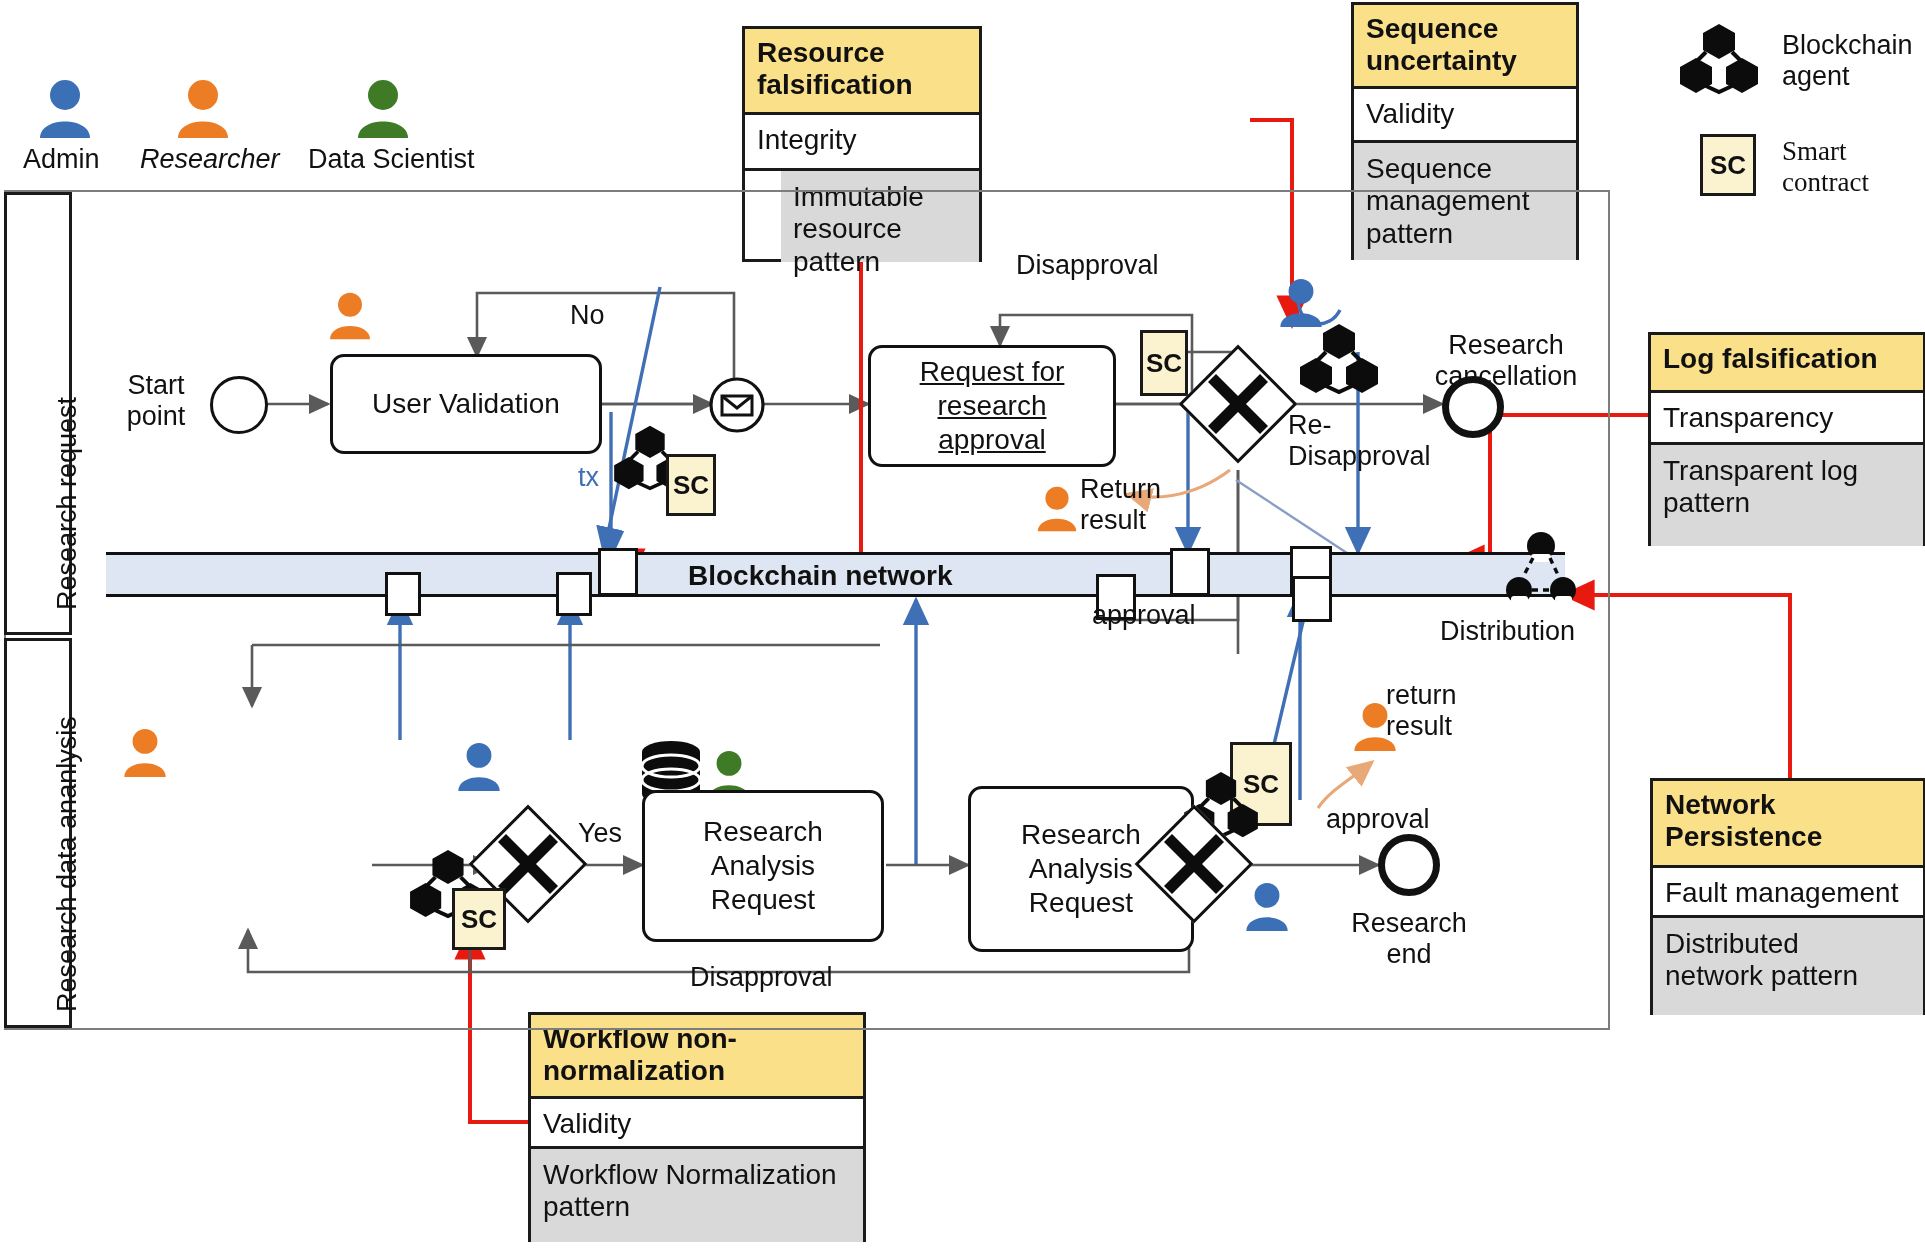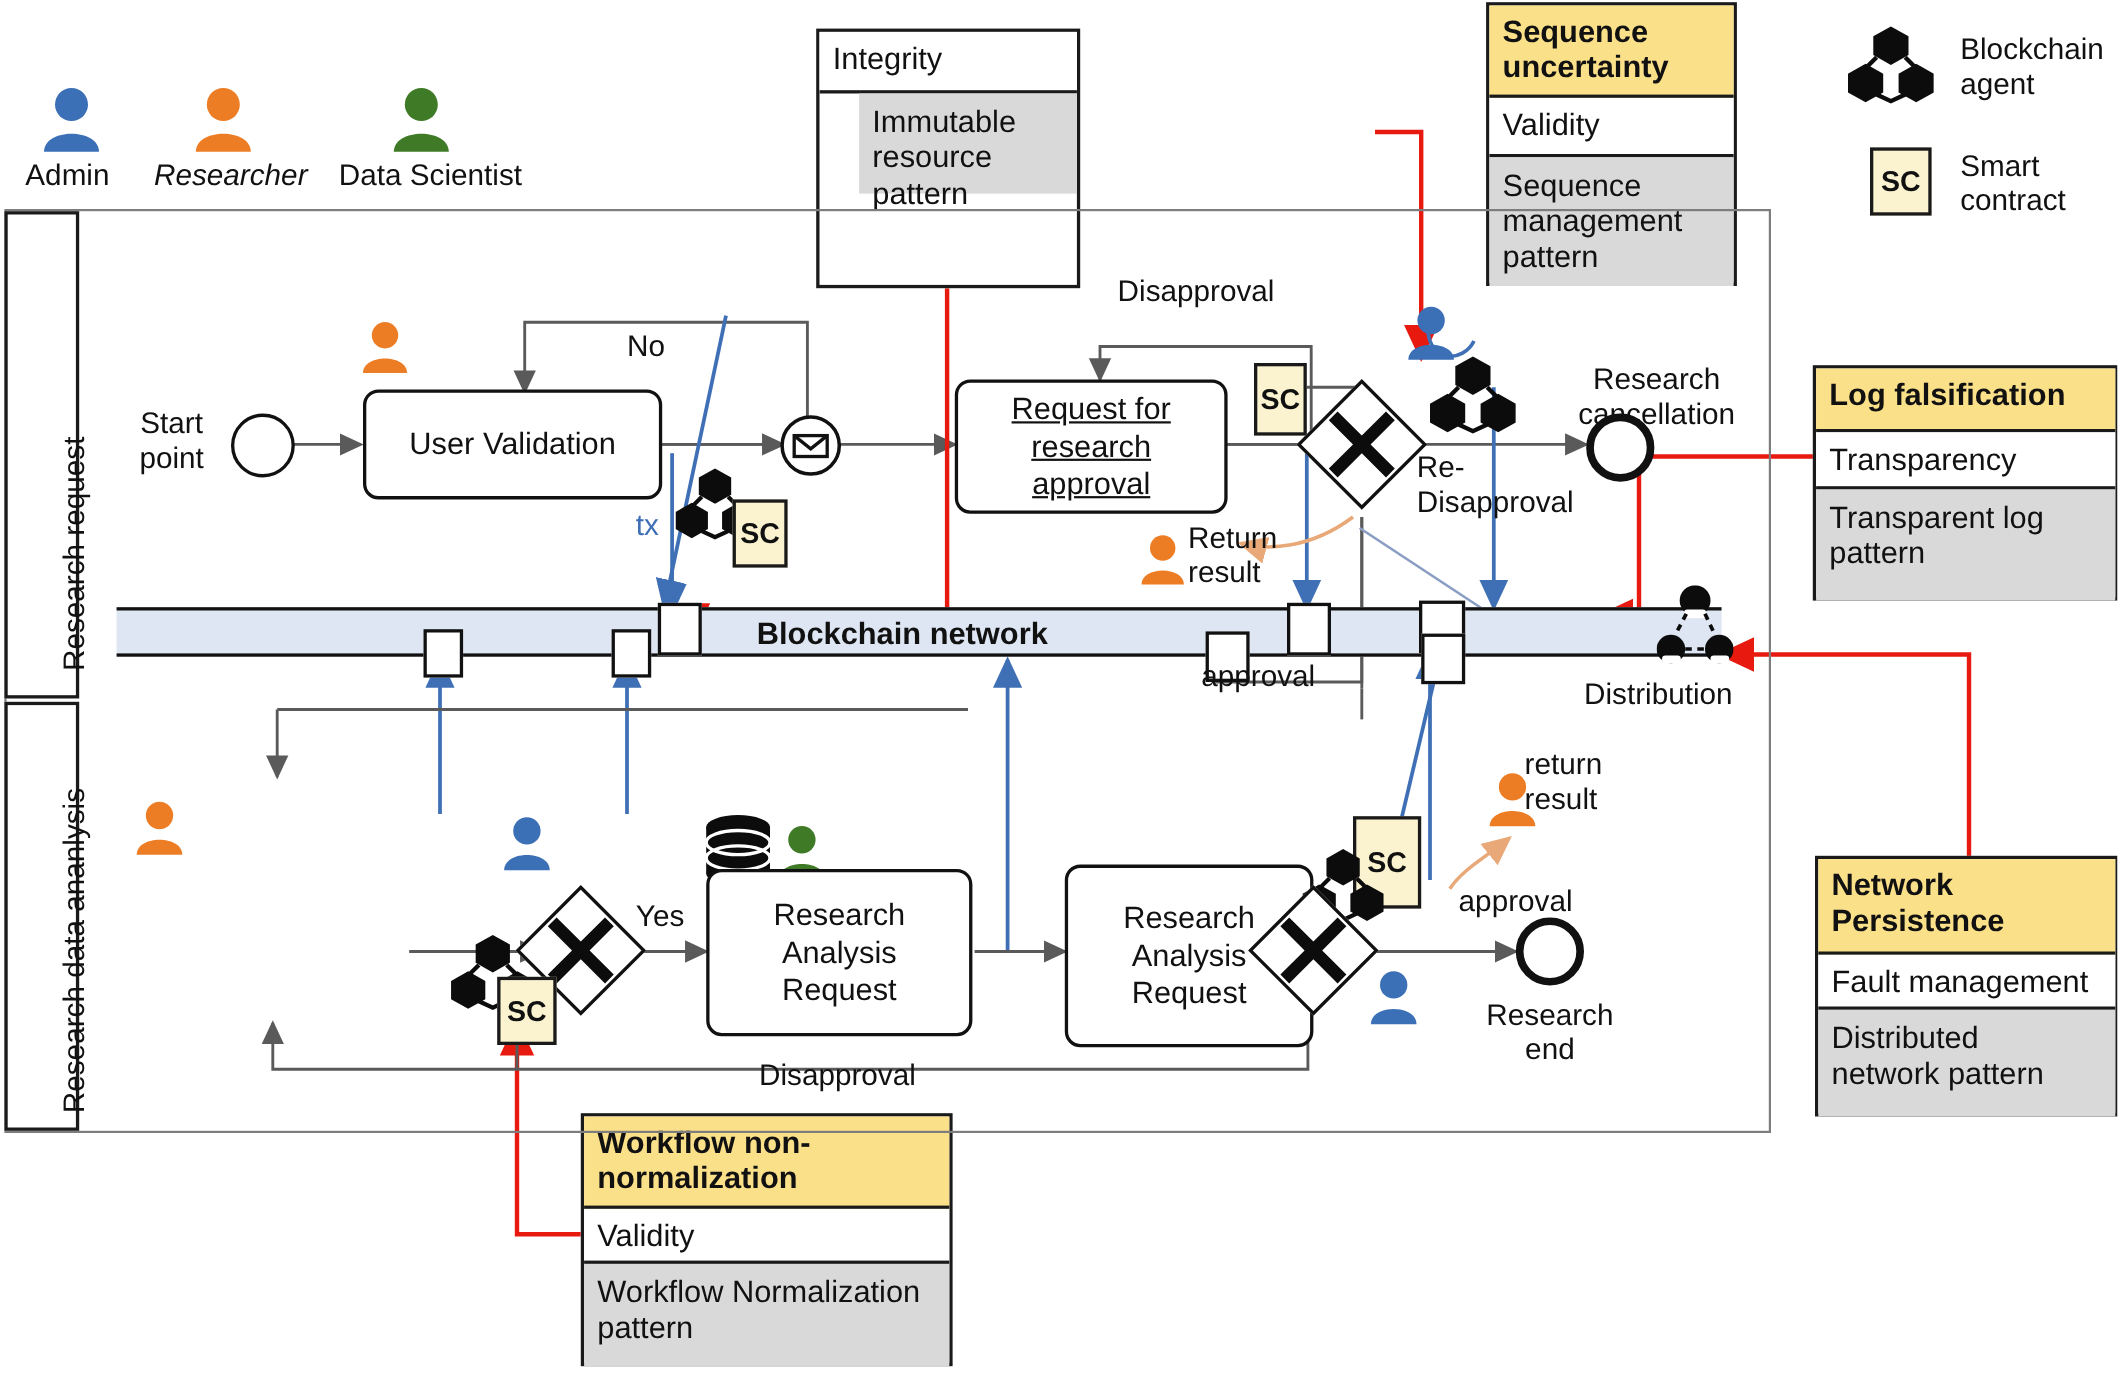--- a/index.html
+++ b/index.html
@@ -195,24 +195,26 @@
           <path d="M26,64 L39,70 L52,64"></path>
       </g>
     </svg>
   </div>
   <div class="lbl abs" style="left:1782px;top:30px;">Blockchain
 agent</div>
 
   <div class="sc" style="left:1700px;top:134px;width:56px;height:62px;">
     <span>SC</span>
   </div>
-  <div class="lbl abs" style="left:1782px;top:136px;">Smart
+  <div class="lbl abs" style="left:1782px;top:136px;font-family:Liberation Serif, serif;">Smart
 contract</div>
 
   <div class="card" style="left:742px;top:26px;width:240px;height:236px;">
+    <div class="hd" style="height:86px;">Resource
+falsification</div>
     <div class="mid" style="height:56px;">Integrity</div>
     <div class="bt" style="height:91px;margin-left:36px;">Immutable
 resource pattern</div>
   </div>
 
   <div class="card" style="left:1351px;top:2px;width:228px;height:258px;">
     <div class="hd" style="height:84px;">Sequence
 uncertainty</div>
     <div class="mid" style="height:54px;">Validity</div>
     <div class="bt" style="height:117px;">Sequence

